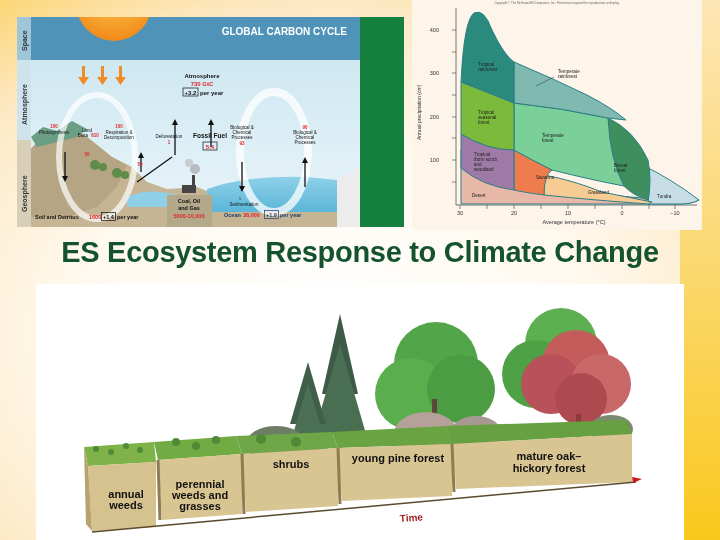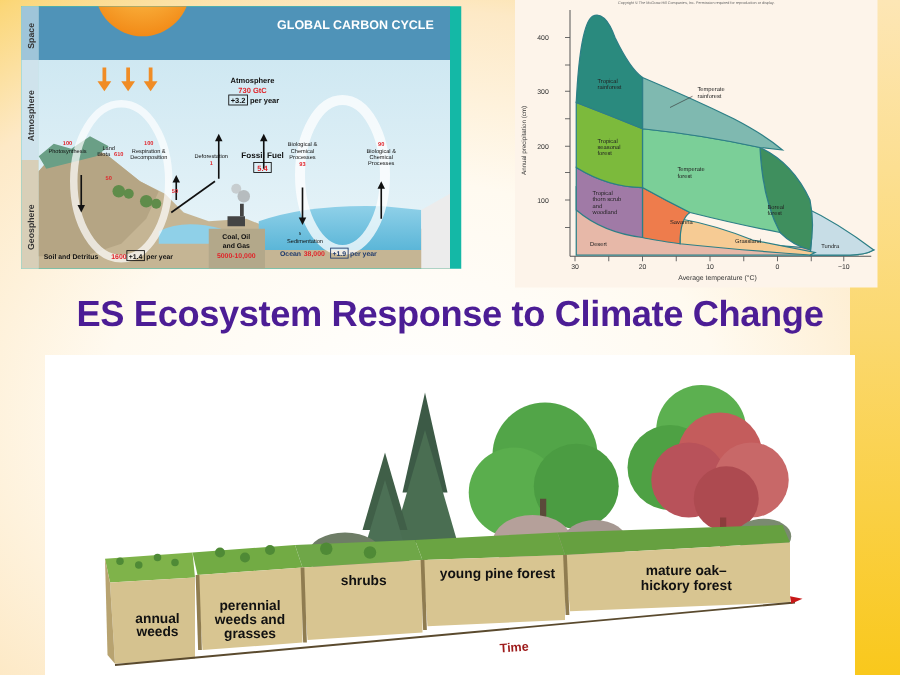--- a/index.html
+++ b/index.html
@@ -8,36 +8,36 @@
     font-family: "Liberation Sans", sans-serif;
     background:
       radial-gradient(ellipse 620px 460px at 330px 330px, #ffffff 0%, #fffaf0 40%, #fde9c6 70%, #fbd77a 88%, #f9c829 100%);
   }
   .right-band {
     position: absolute; right: 0; top: 0; width: 40px; height: 540px;
     background: linear-gradient(180deg, #fde6b5 0%, #fbd86e 50%, #f9c81c 100%);
   }
   
   .carbon {
-    position: absolute; left: 17px; top: 5px; width: 352px; height: 210px;
-    overflow: hidden; background: #14b8a6;
+    position: absolute; left: 17px; top: 17px; width: 387px; height: 210px;
+    overflow: hidden; background: #15803d;
   }
   .carbon svg { display: block; }
   .carbon text { font-family: "Liberation Sans", sans-serif; }
   
   .biome {
     position: absolute; left: 412px; top: 0; width: 290px; height: 230px;
     background: #fdf4ea;
   }
   .biome svg { display: block; }
   .biome text { font-family: "Liberation Sans", sans-serif; }
   
   .title {
     position: absolute; left: 0; width: 720px; top: 236px; text-align: center;
-    color: #4c1d95; font-weight: bold; font-size: 29px; letter-spacing: -0.3px;
+    color: #14532d; font-weight: bold; font-size: 29px; letter-spacing: -0.3px;
     font-family: "Liberation Sans", sans-serif;
   }
   
   .succession {
     position: absolute; left: 36px; top: 284px; width: 648px; height: 256px;
     background: #ffffff; overflow: hidden;
   }
   .succession svg { display: block; }
   .succession text { font-family: "Liberation Sans", sans-serif; }
 </style>

